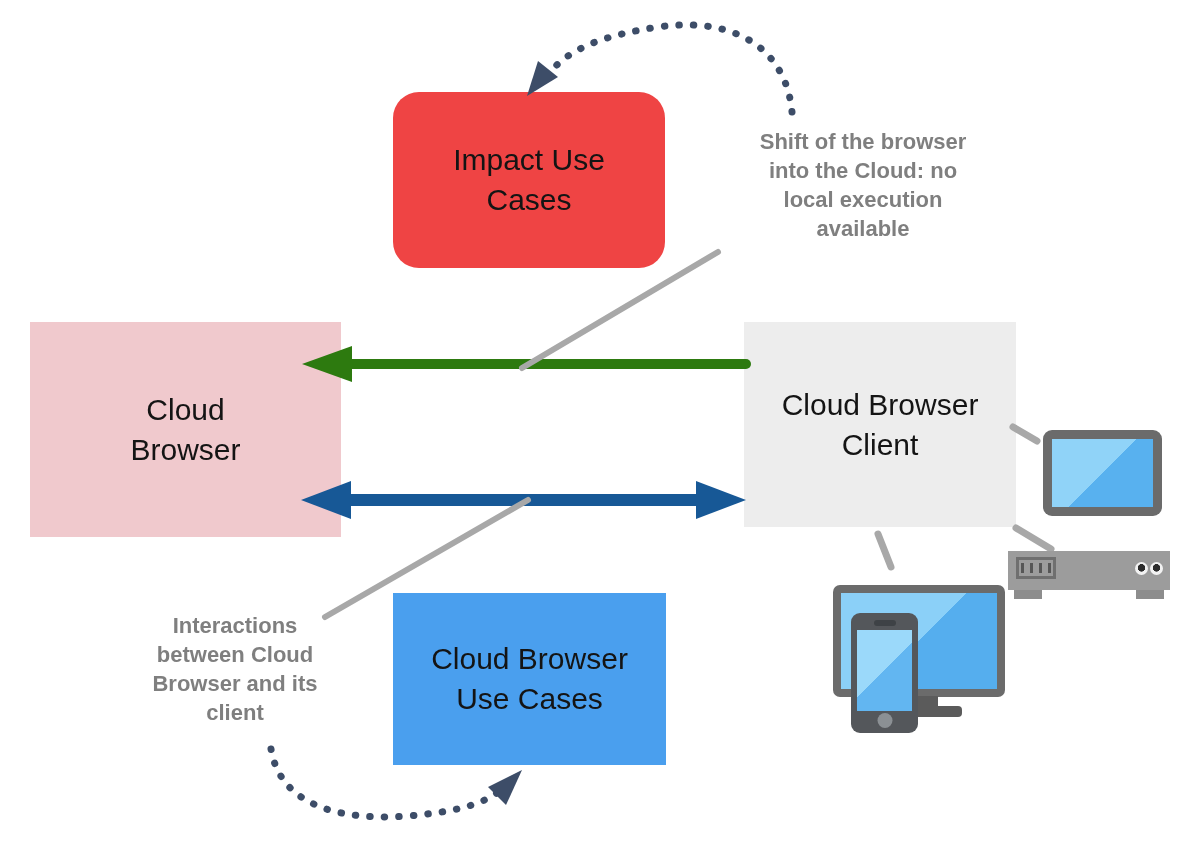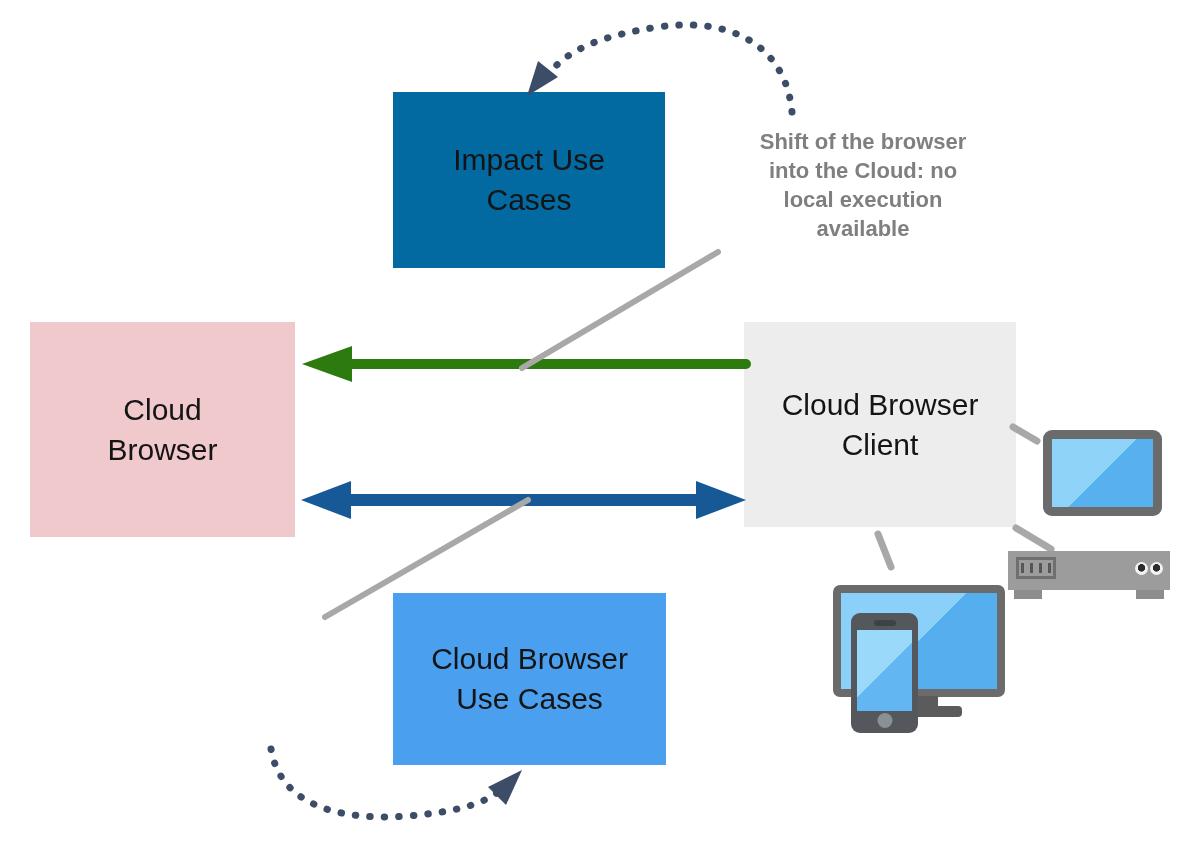--- a/index.html
+++ b/index.html
@@ -5,22 +5,22 @@
   html,body { margin:0; padding:0; background:#ffffff; }
   .canvas {
     position:relative; width:1200px; height:852px; background:#ffffff;
     overflow:hidden; font-family:"Liberation Sans", sans-serif;
   }
   .node {
     position:absolute; display:flex; align-items:center; justify-content:center;
     text-align:center; font-size:30px; line-height:40px; color:#141414;
     white-space:pre-line;
   }
-  #node-impact   { left:393px; top:92px;  width:272px; height:176px; background:#0369a1; }
-  #node-browser  { left:30px;  top:322px; width:265px; height:215px; background:#f0c9cd; }
+  #node-impact   { left:393px; top:92px;  width:272px; height:176px; background:#ef4444;border-radius:26px; }
+  #node-browser  { left:30px;  top:322px; width:311px; height:215px; background:#f0c9cd; }
   #node-client   { left:744px; top:322px; width:272px; height:205px; background:#ededed; }
   #node-usecases { left:393px; top:593px; width:273px; height:172px; background:#4a9fee; }
 
   .annotation {
     position:absolute; color:#7f7f7f; font-weight:bold; font-size:22px;
     line-height:29px; text-align:center; white-space:pre-line;
   }
   #ann-shift { left:728px; top:127px; width:270px; }
   #ann-inter { left:110px; top:611px; width:250px; }
 
@@ -109,20 +109,24 @@
     <g>
       <path d="M 271 749 C 279 798 326 822 408 816 C 452 812 478 806 497 793" fill="none" stroke="#3d4d68" stroke-width="7" stroke-linecap="round" stroke-dasharray="0.5 14"></path>
       <polygon points="522,770 506,805 488,787" fill="#3d4d68"></polygon>
     </g>
   </svg>
 
   <div class="annotation" id="ann-shift">Shift of the browser
 into the Cloud: no
 local execution
 available</div>
+  <div class="annotation" id="ann-inter">Interactions
+between Cloud
+Browser and its
+client</div>
 
   <div class="icon tablet">
     <div class="screen"></div>
   </div>
 
   <div class="icon receiver">
     <div class="stb-display">
       <div class="stb-digits"></div>
     </div>
     <div class="stb-knob k1"></div>

